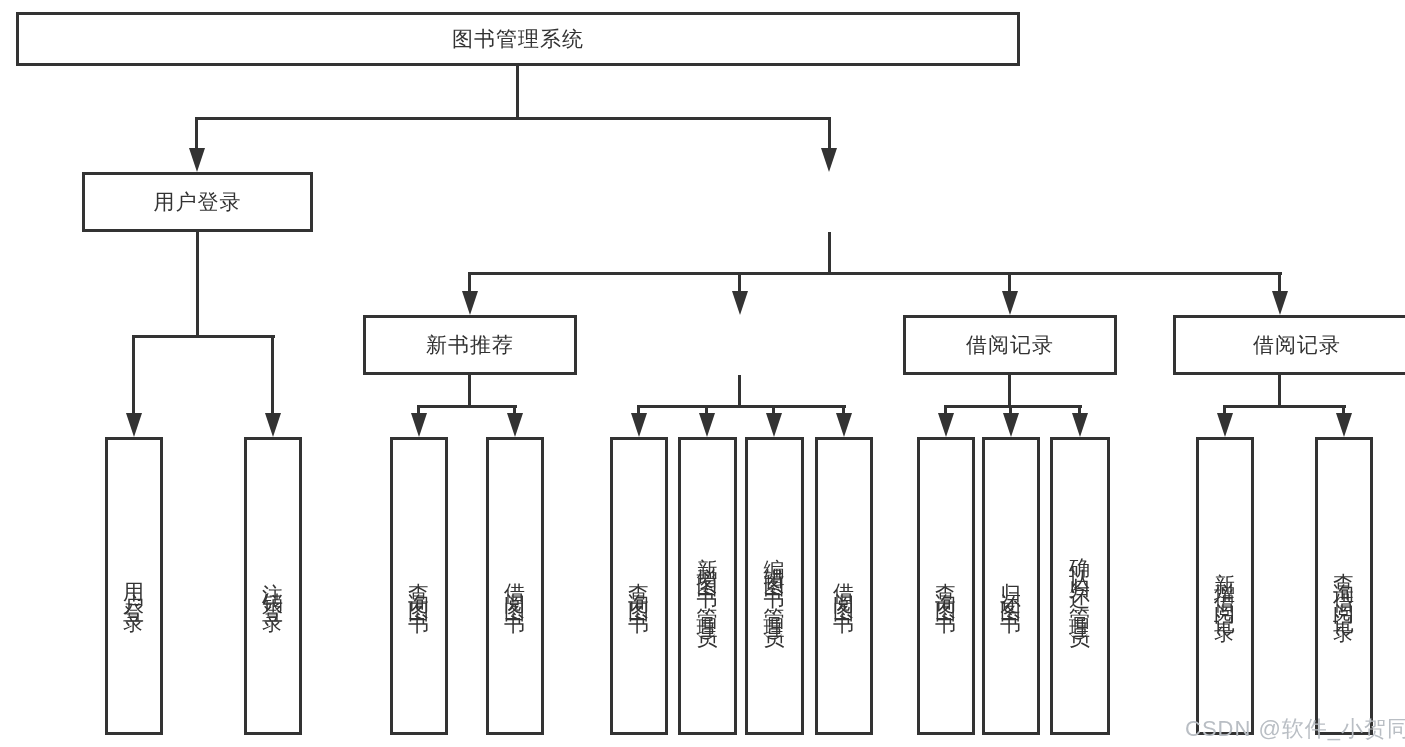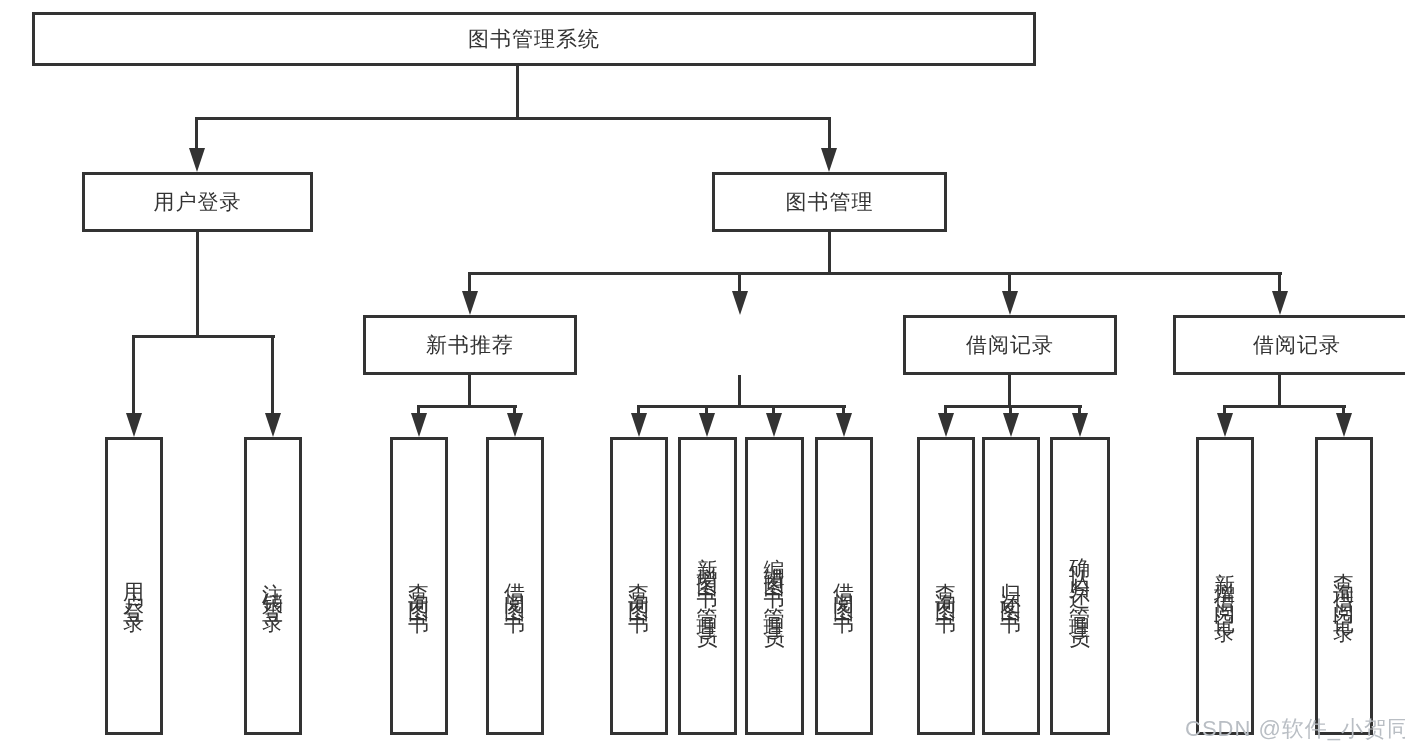--- a/index.html
+++ b/index.html
@@ -54,31 +54,30 @@
     color:var(--watermark-color,#b9bec4);
     z-index:3;
     white-space:nowrap;
   }
 </style>
 </head>
 <body style="--line: #333333; --text: #333333; --background: #ffffff; --watermark-color: #b9bec4;">
 
 <div class="canvas">
 
-  <div class="box" style="left:16px;top:12px;width:1004px;height:54px;margin-left:16px;">图书管理系统</div>
+  <div class="box" style="left:16px;top:12px;width:1004px;height:54px;">图书管理系统</div>
 
   <div class="vline" style="left:516px;top:66px;height:54px;"></div>
   <div class="hline" style="left:195px;top:117px;width:636px;"></div>
   <div class="vline" style="left:195px;top:117px;height:34px;"></div>
   <div class="vline" style="left:828px;top:117px;height:34px;"></div>
   <div class="arrow" style="left:189px;top:148px;"></div>
   <div class="arrow" style="left:821px;top:148px;"></div>
 
   <div class="box" style="left:82px;top:172px;width:231px;height:60px;">用户登录</div>
-  <div class="box" style="left:712px;top:172px;width:235px;height:60px;">图书管理</div>
 
   <div class="vline" style="left:196px;top:232px;height:103px;"></div>
   <div class="hline" style="left:132px;top:335px;width:143px;"></div>
   <div class="vline" style="left:132px;top:335px;height:80px;"></div>
   <div class="vline" style="left:271px;top:335px;height:80px;"></div>
   <div class="arrow" style="left:126px;top:413px;"></div>
   <div class="arrow" style="left:265px;top:413px;"></div>
 
   <div class="vline" style="left:828px;top:232px;height:43px;"></div>
   <div class="hline" style="left:468px;top:272px;width:814px;"></div>

